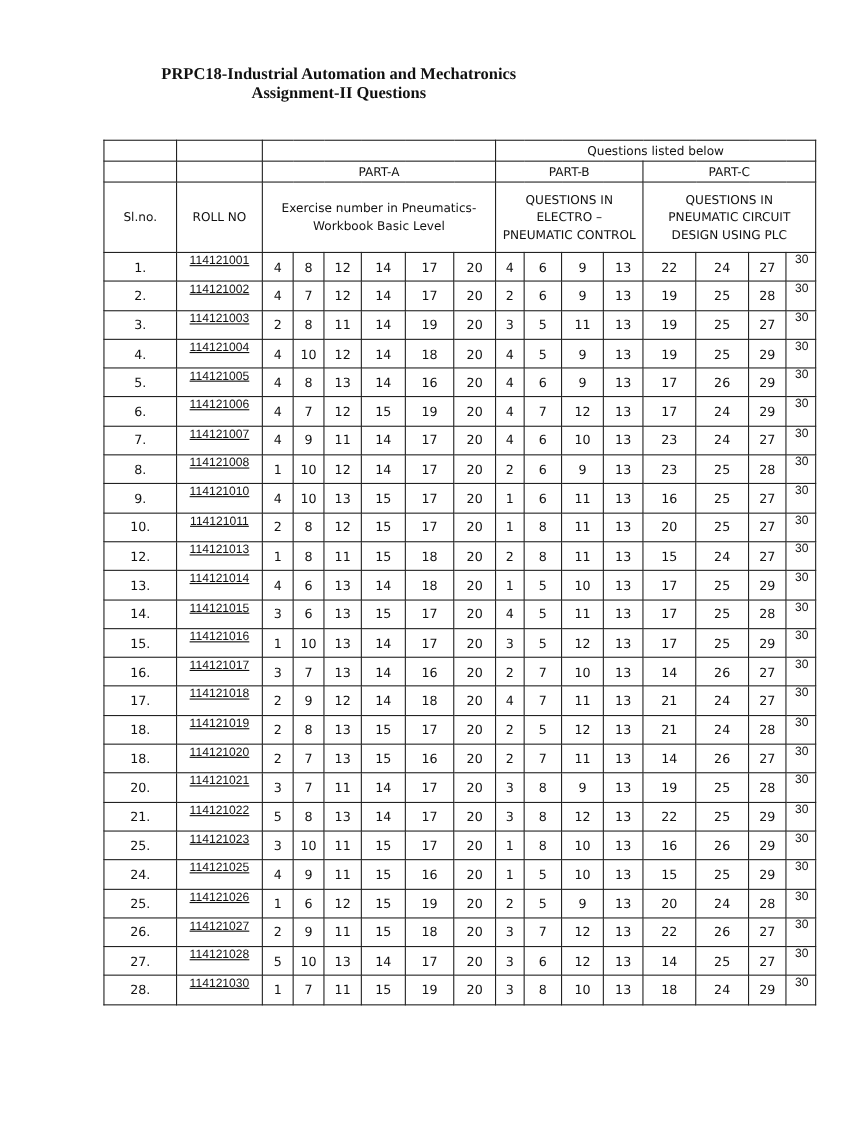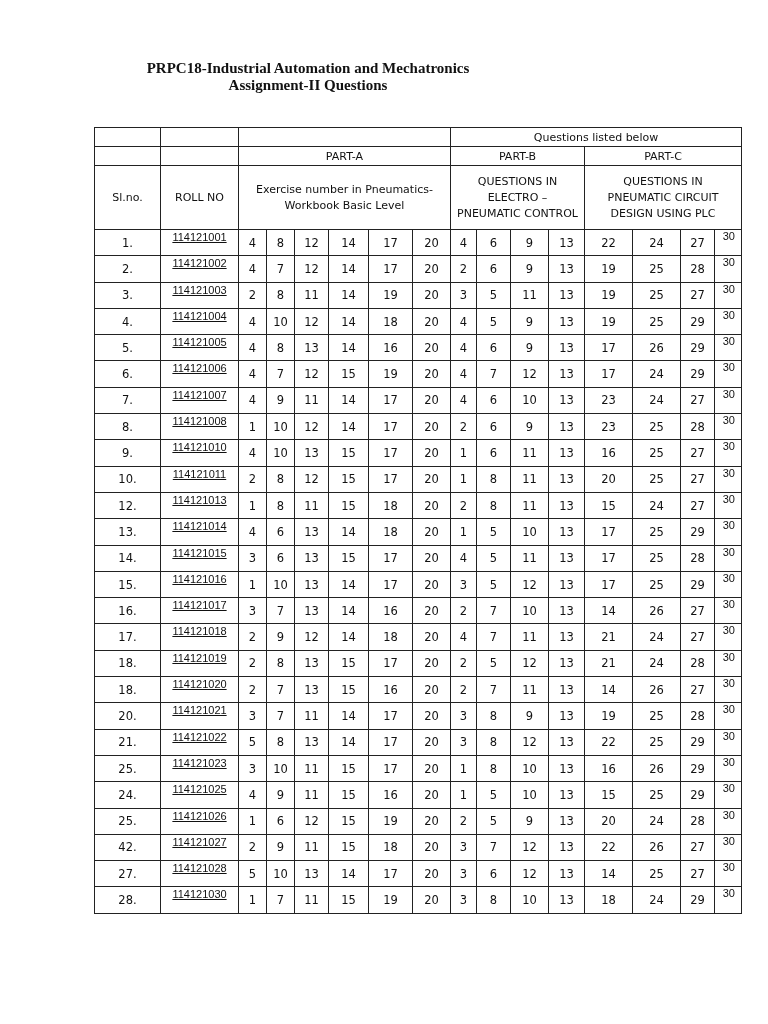--- a/index.html
+++ b/index.html
@@ -472,21 +472,21 @@
         <td>2</td>
         <td>5</td>
         <td>9</td>
         <td>13</td>
         <td>20</td>
         <td>24</td>
         <td>28</td>
         <td class="last">30</td>
       </tr>
       <tr class="row">
-        <td class="sl">42.</td>
+        <td class="sl">26.</td>
         <td class="roll">114121027</td>
         <td>2</td>
         <td>9</td>
         <td>11</td>
         <td>15</td>
         <td>18</td>
         <td>20</td>
         <td>3</td>
         <td>7</td>
         <td>12</td>

